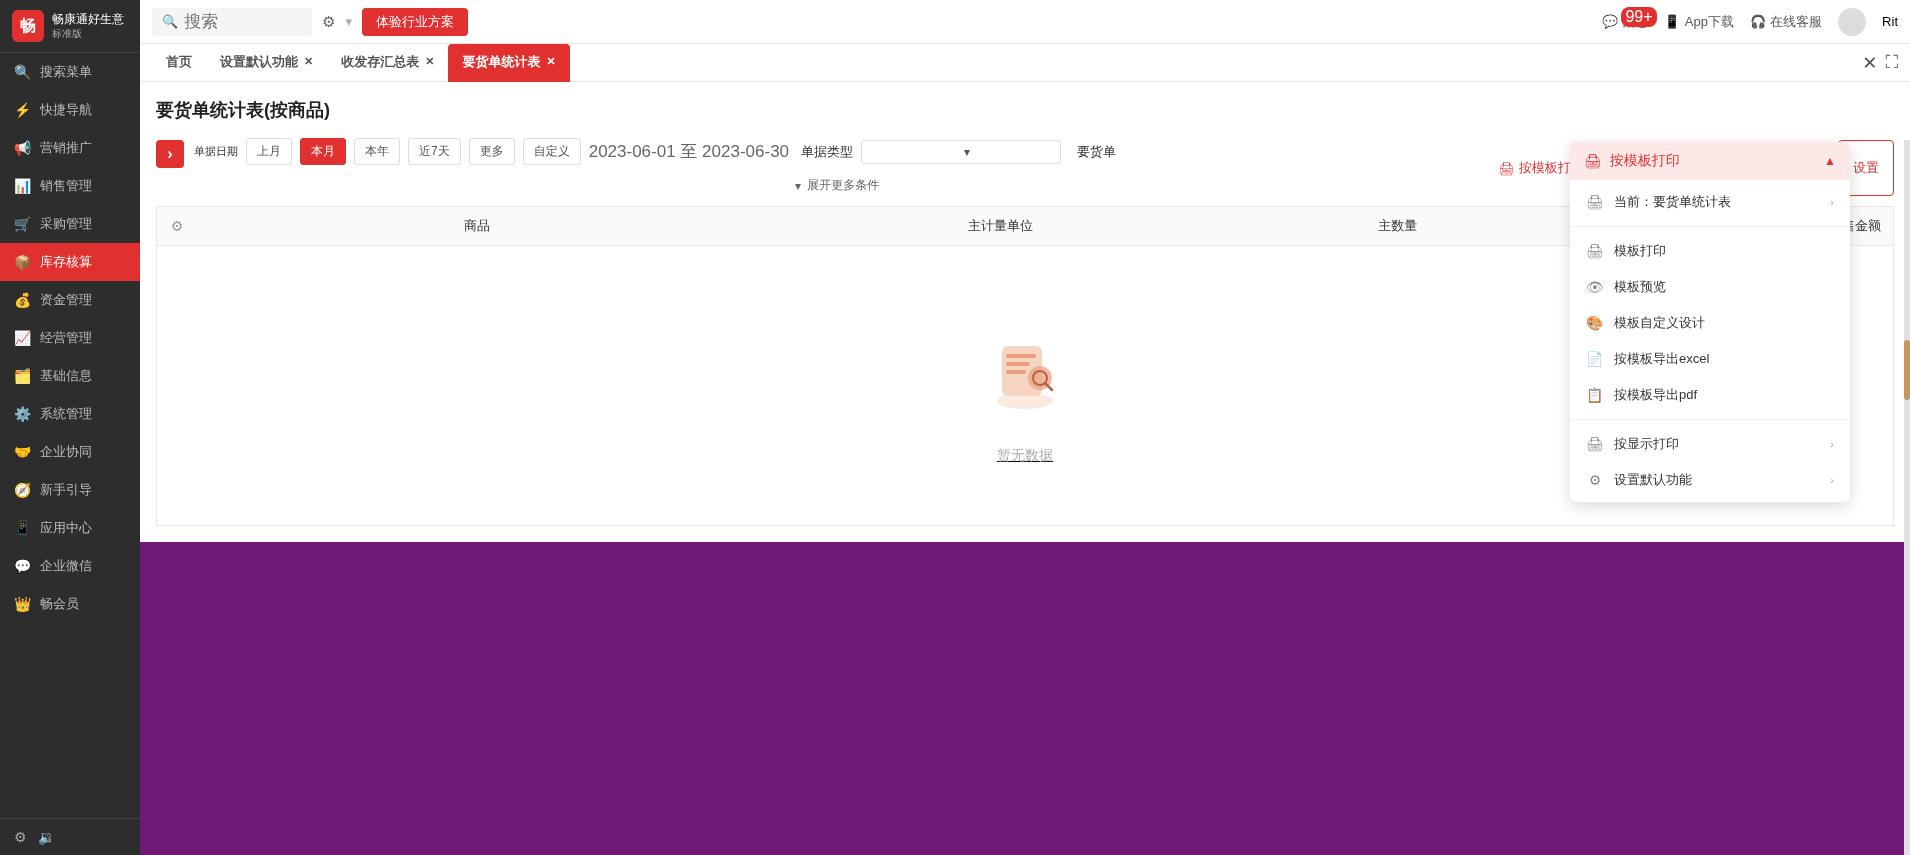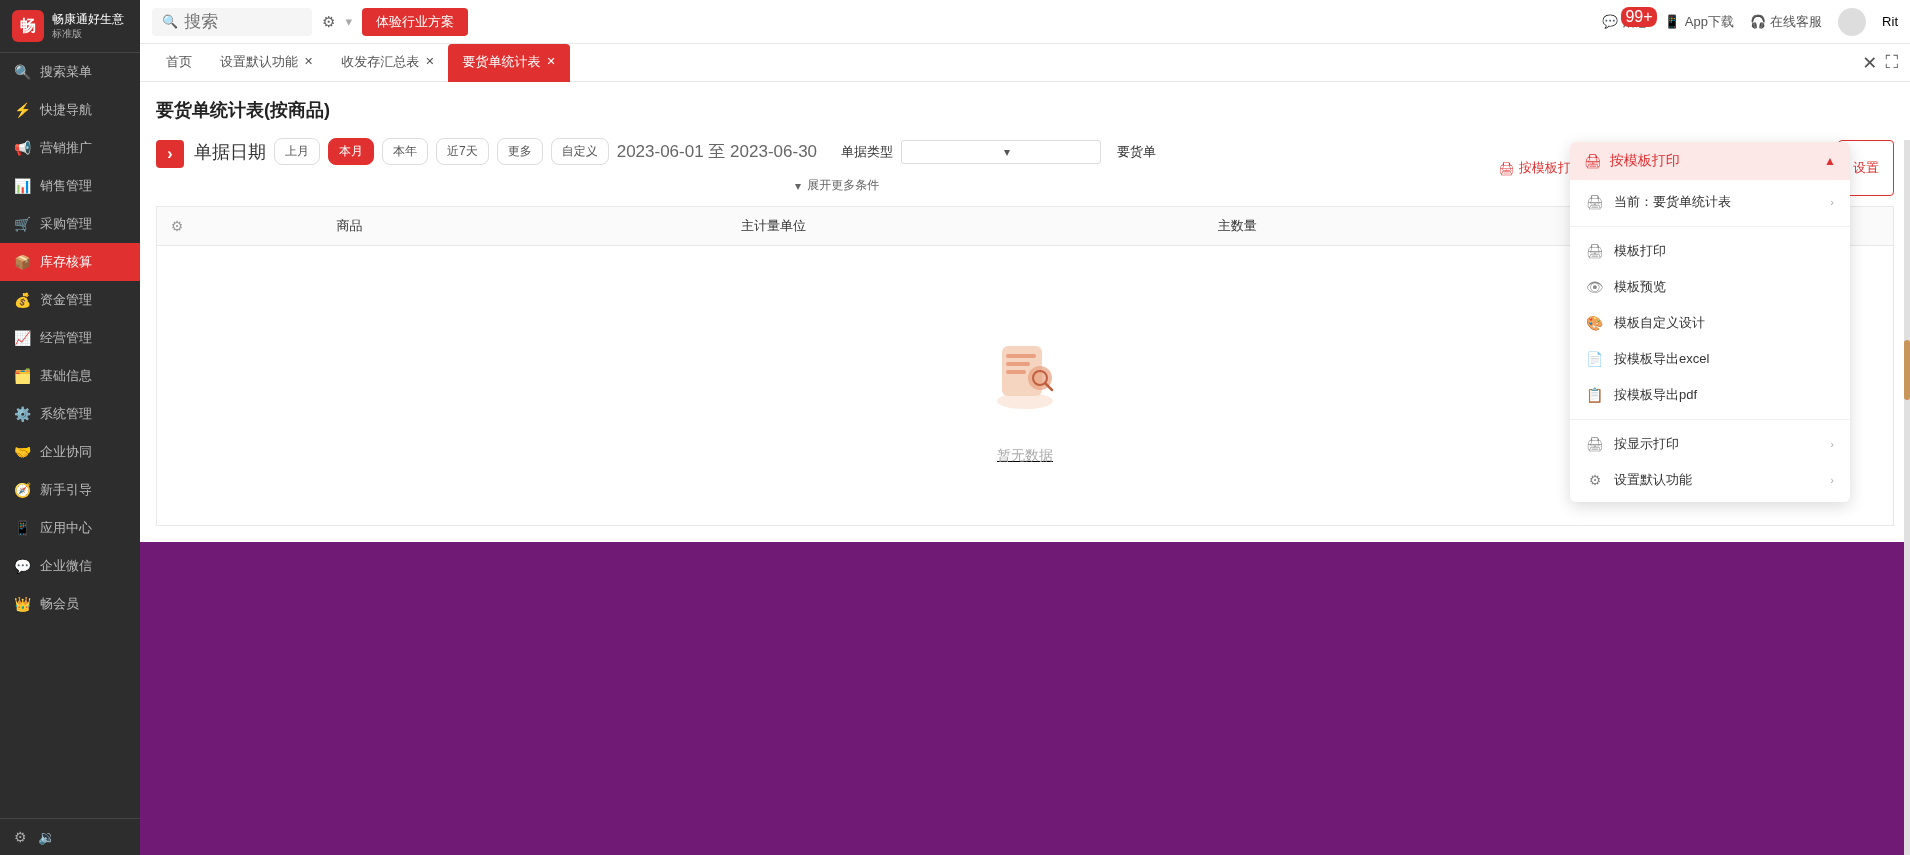--- a/index.html
+++ b/index.html
@@ -128,39 +128,40 @@
     .tab {
       display: flex;
       align-items: center;
       padding: 0 14px;
       height: 38px;
       cursor: pointer;
       font-size: 13px;
       color: #555;
       border-bottom: 2px solid transparent;
       gap: 6px;
+      font-weight: bold;
     }
     .tab.active {
       color: #fff;
       background: #e03030;
       border-radius: 4px 4px 0 0;
     }
     .tab-close { font-size: 11px; color: inherit; cursor: pointer; }
     .tab-home { color: #555; }
 
     
     .page-content { flex: 1; overflow: auto; padding: 0; background: #701a75; }
 
     
     .inner-page { background: #fff; margin: 0; padding: 16px; }
     .page-title { font-size: 18px; font-weight: 600; color: #222; margin-bottom: 16px; }
     .filter-date-btn {
       padding: 4px 10px;
       border: 1px solid #ddd;
-      border-radius: 8px;
+      border-radius: 3px;
       cursor: pointer;
       font-size: 12px;
       color: #555;
       background: #fff;
     }
     .filter-date-btn.active {
       background: #e03030;
       color: #fff;
       border-color: #e03030;
     }
@@ -180,21 +181,21 @@
     }
     .filter-type-select span { flex: 1; }
 
     
     .table-wrap { overflow: auto; border: 1px solid #e8e8e8; }
     .data-table { width: 100%; border-collapse: collapse; min-width: 600px; }
     .data-table th {
       background: #fafafa;
       border-bottom: 1px solid #e8e8e8;
       padding: 10px 12px;
-      text-align: center;
+      text-align: right;
       font-size: 13px;
       color: #333;
       font-weight: 500;
     }
     .data-table th:first-child { width: 40px; text-align: center; }
     .settings-col { color: #999; cursor: pointer; font-size: 14px; }
     .empty-state { text-align: center; padding: 80px 0 60px; text-decoration: underline; }
     .empty-icon { font-size: 80px; margin-bottom: 12px; }
     .empty-text { color: #aaa; font-size: 14px; }
     .action-btn {
@@ -408,30 +409,30 @@
     <div class="inner-page">
 
       <div class="page-title">要货单统计表(按商品)</div>
 
       <div style="display:flex;align-items:flex-start;gap:10px;margin-bottom:8px;">
 
         <div style="width:28px;height:28px;background:#e03030;color:white;display:flex;align-items:center;justify-content:center;border-radius:4px;cursor:pointer;margin-top:2px;font-size:16px;font-weight:bold;">›</div>
 
         <div style="flex:1;">
           <div style="display:flex;align-items:center;gap:8px;flex-wrap:wrap;">
-            <span style="color:#333;font-size:18px;">单据日期</span>
+            <span style="color:#333;font-size:11px;">单据日期</span>
             <button class="filter-date-btn">上月</button>
             <button class="filter-date-btn active">本月</button>
             <button class="filter-date-btn">本年</button>
             <button class="filter-date-btn">近7天</button>
             <button class="filter-date-btn">更多</button>
             <button class="filter-date-btn">自定义</button>
             <span style="font-size:17px;color:#666;">2023-06-01 至 2023-06-30</span>
 
-            <span style="color:#333;font-size:13px;margin-left:16px;">单据类型</span>
+            <span style="color:#333;font-size:13px;margin-left:4px;">单据类型</span>
             <div class="filter-type-select">
               <span></span>
               <span>▾</span>
             </div>
 
             <span style="color:#333;font-size:13px;margin-left:8px;">要货单</span>
           </div>
 
           <div style="display:flex;align-items:center;justify-content:center;gap:6px;color:#666;cursor:pointer;font-size:12px;margin-top:8px;padding:4px 0;">
             <span>▾</span>

